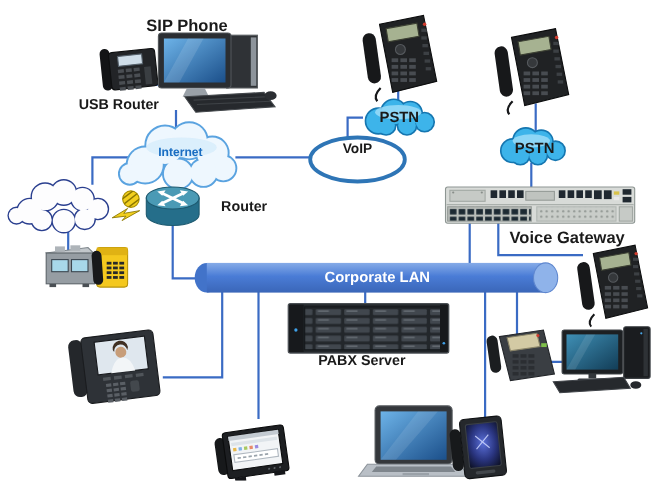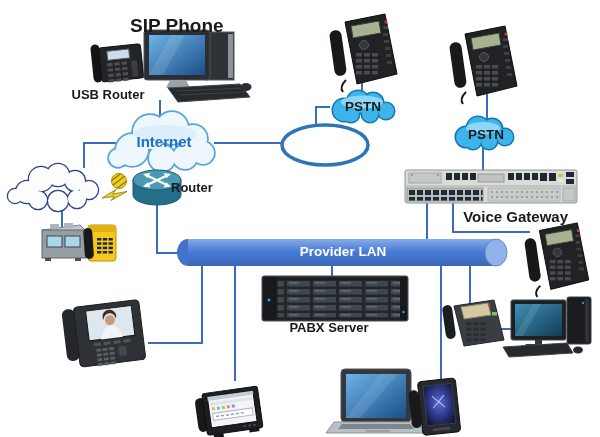--- a/index.html
+++ b/index.html
@@ -6,26 +6,26 @@
   .stage{
     position:relative;width:600px;height:437px;background:#ffffff;overflow:hidden;
     font-family:"Liberation Sans", sans-serif;
   }
   .stage svg{position:absolute;left:0;top:0;}
   .lbl{
     position:absolute;font-weight:bold;color:var(--label_text,#1a1a1a);
     line-height:1.15;white-space:nowrap;letter-spacing:0;
   }
   .conn{stroke:var(--connector,#3a6bc4);stroke-width:2;fill:none;}
-  #lb-sip   {left:130px;top:15px;width:80px;text-align:center;font-size:19px}
+  #lb-sip   {left:130px;top:15px;width:80px;text-align:center;font-size:15px}
   #lb-uri   {left:201px;top:26px;width:130px;font-size:12px}
   #lb-usb   {left:66px;top:88px;width:84px;text-align:center;font-size:13px}
-  #lb-net   {left:112px;top:133px;width:104px;text-align:center;font-size:15px;color:var(--internet_text,#1b6ec2)}
+  #lb-net   {left:112px;top:133px;width:104px;text-align:center;font-size:11px;color:var(--internet_text,#1b6ec2)}
   #lb-wan   {left:20px;top:177px;width:76px;text-align:center;font-size:14px;color:var(--wan_text,#1a357e)}
-  #lb-router{left:171px;top:181px;width:60px;font-size:13px}
+  #lb-router{left:201px;top:181px;width:60px;font-size:13px}
   #lb-voip  {left:282px;top:128px;width:86px;text-align:center;font-size:12.5px}
   #lb-voip span{display:block}
   #lb-pstn1 {left:331px;top:99px;width:64px;text-align:center;font-size:13.5px}
   #lb-pstn2 {left:455px;top:127px;width:62px;text-align:center;font-size:13.5px}
   #lb-vgw   {left:446px;top:208px;width:122px;text-align:right;font-size:15px}
   #lb-lan   {left:190px;top:244px;width:306px;text-align:center;font-size:13.5px;color:var(--lan_text,#ffffff)}
   #lb-pabx  {left:268px;top:321px;width:122px;text-align:center;font-size:13px}
 </style>
 </head>
 <body>
@@ -383,20 +383,21 @@
     <polygon points="503,347 567,343 573,353 509,357" fill="#26292d" stroke="#404449"></polygon>
     <ellipse cx="578" cy="350" rx="5" ry="3.5" fill="#26292d"></ellipse>
   </g>
 </svg>
 
 <div class="lbl" id="lb-sip">SIP Phone</div>
 <div class="lbl" id="lb-usb">USB Router</div>
 <div class="lbl" id="lb-net">Internet</div>
 <div class="lbl" id="lb-router">Router</div>
 <div class="lbl" id="lb-voip">
+  <span>VoIP</span>
 </div>
 <div class="lbl" id="lb-pstn1">PSTN</div>
 <div class="lbl" id="lb-pstn2">PSTN</div>
 <div class="lbl" id="lb-vgw">Voice Gateway</div>
-<div class="lbl" id="lb-lan">Provider LAN</div>
+<div class="lbl" id="lb-lan">Corporate LAN</div>
 <div class="lbl" id="lb-pabx">PABX Server</div>
 
 </div>
 
 </body></html>

